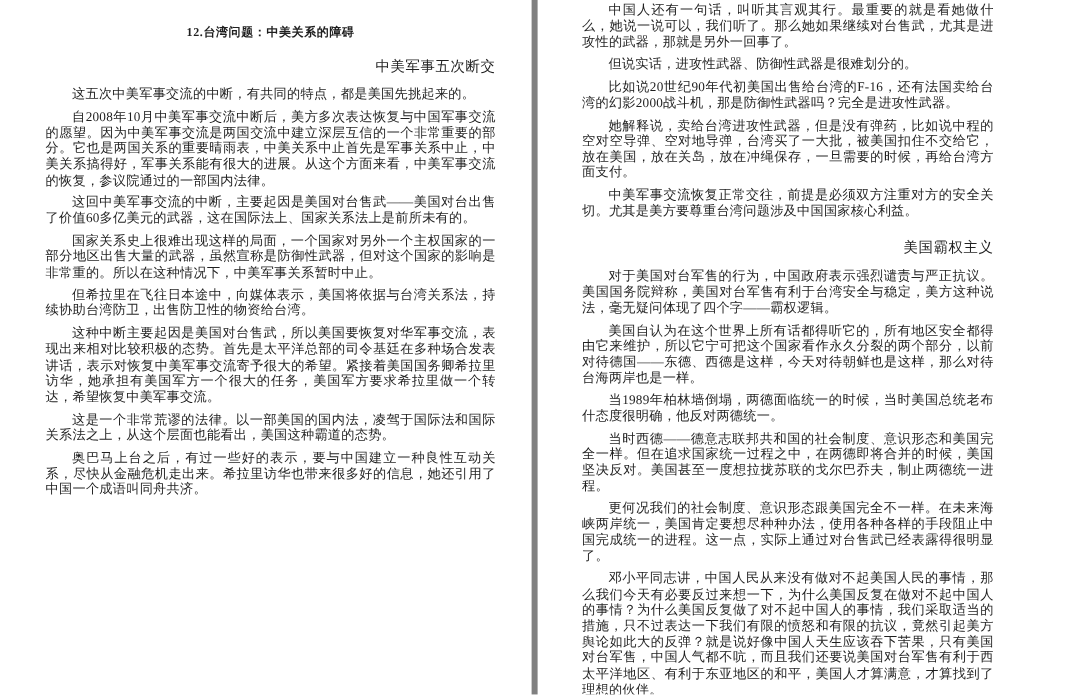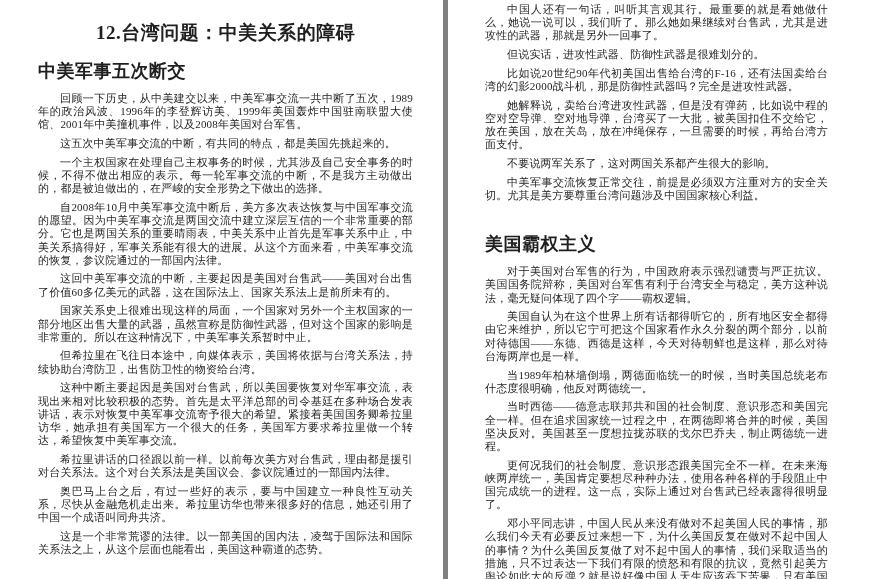--- a/index.html
+++ b/index.html
@@ -10,72 +10,69 @@
     background: #ffffff;
     font-family: "Liberation Serif", "DejaVu Serif", serif;
     color: #1f1f1f;
     overflow: hidden;
   }
   .page { box-sizing: border-box; overflow: hidden; height: 579px; }
   .page-left  { width: 443px; padding: 12px 30px 0 38px; }
   .page-right { width: 416px; padding: 3px 36px 0 37px; }
   .divider { width: 5px; height: 579px; background: #808080; flex: 0 0 auto; }
   .doc-title {
-    font-size: 19px;
+    font-size: 10px;
     font-weight: bold;
     text-align: center;
     margin: 8px 0 10px 0;
     letter-spacing: 0.5px;
   }
   .section-heading {
-    font-size: 18px;
-    font-weight: bold;
+    font-size: 12px;
+    font-weight: normal;
     margin: 13px 0 9px 0;
     letter-spacing: 0.5px;
+    text-align: right;
   }
-  .page-right .section-heading { margin-top: 30px; }
+  .page-right .section-heading { margin-top: 15px; }
   .body-para {
     font-size: 11px;
     line-height: 13.2px;
     margin: 0 0 5.5px 0;
     text-indent: 2em;
     text-align: justify;
     letter-spacing: 0.2px;
   }
 </style>
 </head>
 <body>
 
 <div class="spread">
 
   <div class="page page-left">
     <h1 class="doc-title">12.台湾问题：中美关系的障碍</h1>
     <h2 class="section-heading">中美军事五次断交</h2>
-    <p class="body-para">回顾一下历史，从中美建交以来，中美军事交流一共中断了五次，1989年的政治风波、1996年的李登辉访美、1999年美国轰炸中国驻南联盟大使馆、2001年中美撞机事件，以及2008年美国对台军售。</p>
     <p class="body-para">这五次中美军事交流的中断，有共同的特点，都是美国先挑起来的。</p>
-    <p class="body-para">一个主权国家在处理自己主权事务的时候，尤其涉及自己安全事务的时候，不得不做出相应的表示。每一轮军事交流的中断，不是我方主动做出的，都是被迫做出的，在严峻的安全形势之下做出的选择。</p>
     <p class="body-para">自2008年10月中美军事交流中断后，美方多次表达恢复与中国军事交流的愿望。因为中美军事交流是两国交流中建立深层互信的一个非常重要的部分。它也是两国关系的重要晴雨表，中美关系中止首先是军事关系中止，中美关系搞得好，军事关系能有很大的进展。从这个方面来看，中美军事交流的恢复，参议院通过的一部国内法律。</p>
     <p class="body-para">这回中美军事交流的中断，主要起因是美国对台售武——美国对台出售了价值60多亿美元的武器，这在国际法上、国家关系法上是前所未有的。</p>
     <p class="body-para">国家关系史上很难出现这样的局面，一个国家对另外一个主权国家的一部分地区出售大量的武器，虽然宣称是防御性武器，但对这个国家的影响是非常重的。所以在这种情况下，中美军事关系暂时中止。</p>
     <p class="body-para">但希拉里在飞往日本途中，向媒体表示，美国将依据与台湾关系法，持续协助台湾防卫，出售防卫性的物资给台湾。</p>
     <p class="body-para">这种中断主要起因是美国对台售武，所以美国要恢复对华军事交流，表现出来相对比较积极的态势。首先是太平洋总部的司令基廷在多种场合发表讲话，表示对恢复中美军事交流寄予很大的希望。紧接着美国国务卿希拉里访华，她承担有美国军方一个很大的任务，美国军方要求希拉里做一个转达，希望恢复中美军事交流。</p>
-    <p class="body-para">希拉里讲话的口径跟以前一样。以前每次美方对台售武，理由都是援引对台关系法。这个对台关系法是美国议会、参议院通过的一部国内法律。</p>
+    <p class="body-para">这是一个非常荒谬的法律。以一部美国的国内法，凌驾于国际法和国际关系法之上，从这个层面也能看出，美国这种霸道的态势。</p>
     <p class="body-para">奥巴马上台之后，有过一些好的表示，要与中国建立一种良性互动关系，尽快从金融危机走出来。希拉里访华也带来很多好的信息，她还引用了中国一个成语叫同舟共济。</p>
-    <p class="body-para">这是一个非常荒谬的法律。以一部美国的国内法，凌驾于国际法和国际关系法之上，从这个层面也能看出，美国这种霸道的态势。</p>
 
   </div>
 
   <div class="divider"></div>
 
   <div class="page page-right">
     <p class="body-para">中国人还有一句话，叫听其言观其行。最重要的就是看她做什么，她说一说可以，我们听了。那么她如果继续对台售武，尤其是进攻性的武器，那就是另外一回事了。</p>
     <p class="body-para">但说实话，进攻性武器、防御性武器是很难划分的。</p>
     <p class="body-para">比如说20世纪90年代初美国出售给台湾的F-16，还有法国卖给台湾的幻影2000战斗机，那是防御性武器吗？完全是进攻性武器。</p>
     <p class="body-para">她解释说，卖给台湾进攻性武器，但是没有弹药，比如说中程的空对空导弹、空对地导弹，台湾买了一大批，被美国扣住不交给它，放在美国，放在关岛，放在冲绳保存，一旦需要的时候，再给台湾方面支付。</p>
-    <p class="body-para">不要说两军关系了，这对两国关系都产生很大的影响。</p>
     <p class="body-para">中美军事交流恢复正常交往，前提是必须双方注重对方的安全关切。尤其是美方要尊重台湾问题涉及中国国家核心利益。</p>
     <h2 class="section-heading">美国霸权主义</h2>
     <p class="body-para">对于美国对台军售的行为，中国政府表示强烈谴责与严正抗议。美国国务院辩称，美国对台军售有利于台湾安全与稳定，美方这种说法，毫无疑问体现了四个字——霸权逻辑。</p>
     <p class="body-para">美国自认为在这个世界上所有话都得听它的，所有地区安全都得由它来维护，所以它宁可把这个国家看作永久分裂的两个部分，以前对待德国——东德、西德是这样，今天对待朝鲜也是这样，那么对待台海两岸也是一样。</p>
     <p class="body-para">当1989年柏林墙倒塌，两德面临统一的时候，当时美国总统老布什态度很明确，他反对两德统一。</p>
     <p class="body-para">当时西德——德意志联邦共和国的社会制度、意识形态和美国完全一样。但在追求国家统一过程之中，在两德即将合并的时候，美国坚决反对。美国甚至一度想拉拢苏联的戈尔巴乔夫，制止两德统一进程。</p>
     <p class="body-para">更何况我们的社会制度、意识形态跟美国完全不一样。在未来海峡两岸统一，美国肯定要想尽种种办法，使用各种各样的手段阻止中国完成统一的进程。这一点，实际上通过对台售武已经表露得很明显了。</p>
     <p class="body-para">邓小平同志讲，中国人民从来没有做对不起美国人民的事情，那么我们今天有必要反过来想一下，为什么美国反复在做对不起中国人的事情？为什么美国反复做了对不起中国人的事情，我们采取适当的措施，只不过表达一下我们有限的愤怒和有限的抗议，竟然引起美方舆论如此大的反弹？就是说好像中国人天生应该吞下苦果，只有美国对台军售，中国人气都不吭，而且我们还要说美国对台军售有利于西太平洋地区、有利于东亚地区的和平，美国人才算满意，才算找到了理想的伙伴。</p>
 
   </div>

